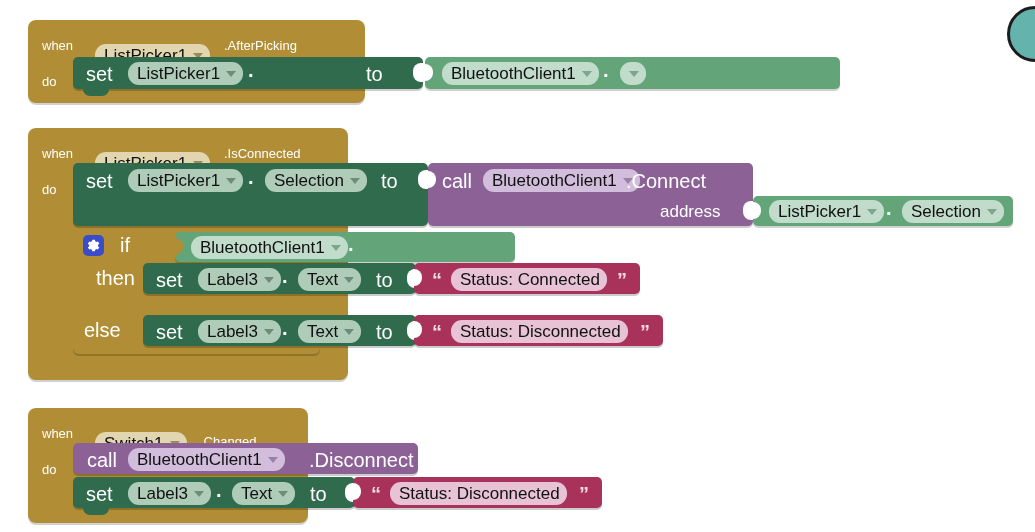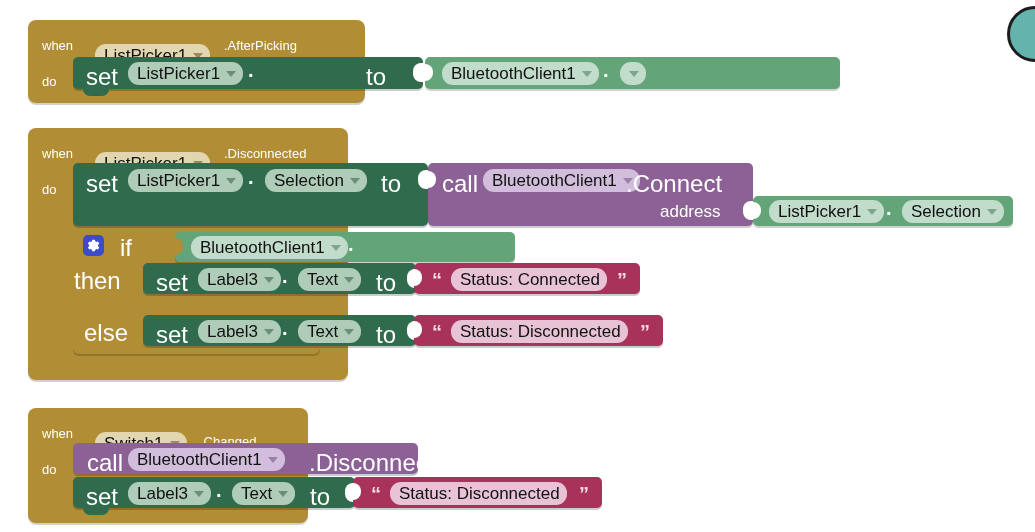--- a/index.html
+++ b/index.html
@@ -52,21 +52,21 @@
   .ctrl {                     
     background: #B18E35;
     border-radius: 6px;
     box-shadow: 0 2px 0 rgba(0,0,0,0.18);
   }
 
   
   .kw {                       
     position: absolute;
     color: #ffffff;
-    font-size: 24px;
+    font-size: 20px;
     white-space: nowrap;
   }
   .kw.small { font-size: 17px; }
 
   .dd {                       
     position: absolute;
     display: inline-flex;
     align-items: center;
     gap: 6px;
     height: 23px;
@@ -191,21 +191,21 @@
       <span class="caret"></span>
     </div>
   </div>
 
   <div class="blk evt" style="left:28px; top:128px; width:320px; height:252px;">
     <span class="evt-label" style="left:14px; top:0;">when</span>
     <div class="dd dd-gold" style="left:67px; top:24px;">
       <span>ListPicker1</span>
       <span class="caret"></span>
     </div>
-    <span class="evt-label" style="left:196px; top:0;">.Disconnected</span>
+    <span class="evt-label" style="left:196px; top:0;">.IsConnected</span>
     <span class="evt-label" style="left:14px; top:36px;">do</span>
   </div>
 
   <div class="blk stmt" style="left:73px; top:163px; width:355px; height:63px;">
     <span class="kw" style="left:13px; top:7px;">set</span>
     <div class="dd dd-green" style="left:55px; top:6px;">
       <span>ListPicker1</span>
       <span class="caret"></span>
     </div>
     <span class="dot" style="left:175px; top:3px;">.</span>
@@ -243,21 +243,21 @@
   </div>
 
   <div class="blk ctrl" style="left:73px; top:230px; width:247px; height:124px;">
     <div class="gear" style="left:10px; top:5px;">
       <svg width="13" height="13" viewBox="0 0 24 24" aria-hidden="true">
         <path fill="#ffffff" d="M12 8.2a3.8 3.8 0 1 0 0 7.6 3.8 3.8 0 0 0 0-7.6zm0 5.9a2.1 2.1 0 1 1 0-4.2 2.1 2.1 0 0 1 0 4.2z"></path>
         <path fill="#ffffff" d="M20.3 13.4c.05-.45.08-.9.08-1.4s-.03-.95-.08-1.4l2.1-1.6a.5.5 0 0 0 .12-.64l-2-3.45a.5.5 0 0 0-.6-.22l-2.48 1a7.3 7.3 0 0 0-2.42-1.4l-.37-2.63a.5.5 0 0 0-.5-.42h-4a.5.5 0 0 0-.5.42l-.37 2.63a7.3 7.3 0 0 0-2.42 1.4l-2.48-1a.5.5 0 0 0-.6.22l-2 3.45a.5.5 0 0 0 .12.64l2.1 1.6c-.05.45-.08.92-.08 1.4s.03.95.08 1.4l-2.1 1.6a.5.5 0 0 0-.12.64l2 3.45a.5.5 0 0 0 .6.22l2.48-1a7.3 7.3 0 0 0 2.42 1.4l.37 2.63a.5.5 0 0 0 .5.42h4a.5.5 0 0 0 .5-.42l.37-2.63a7.3 7.3 0 0 0 2.42-1.4l2.48 1a.5.5 0 0 0 .6-.22l2-3.45a.5.5 0 0 0-.12-.64l-2.1-1.6z"></path>
       </svg>
     </div>
     <span class="kw" style="left:47px; top:4px;">if</span>
-    <span class="kw" style="left:1px; top:37px;">then</span>
+    <span class="kw" style="left:23px; top:37px;">then</span>
     <span class="kw" style="left:11px; top:89px;">else</span>
   </div>
 
   <div class="blk getter" style="left:175px; top:232px; width:340px; height:30px;">
     <div class="plug" style="top:6px; background:#B18E35;"></div>
     <div class="dd dd-green2" style="left:16px; top:4px;">
       <span>BluetoothClient1</span>
       <span class="caret"></span>
     </div>
     <span class="dot" style="left:173px; top:1px;">.</span>

